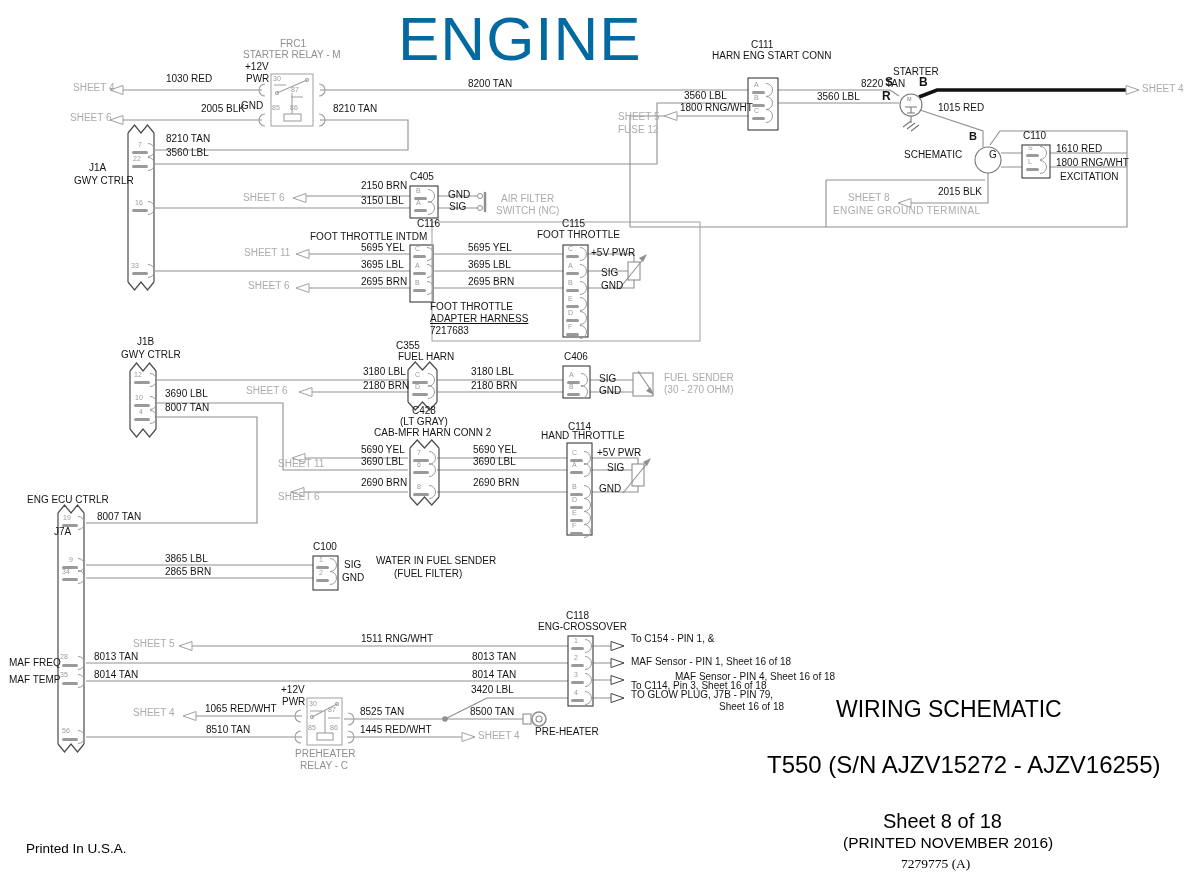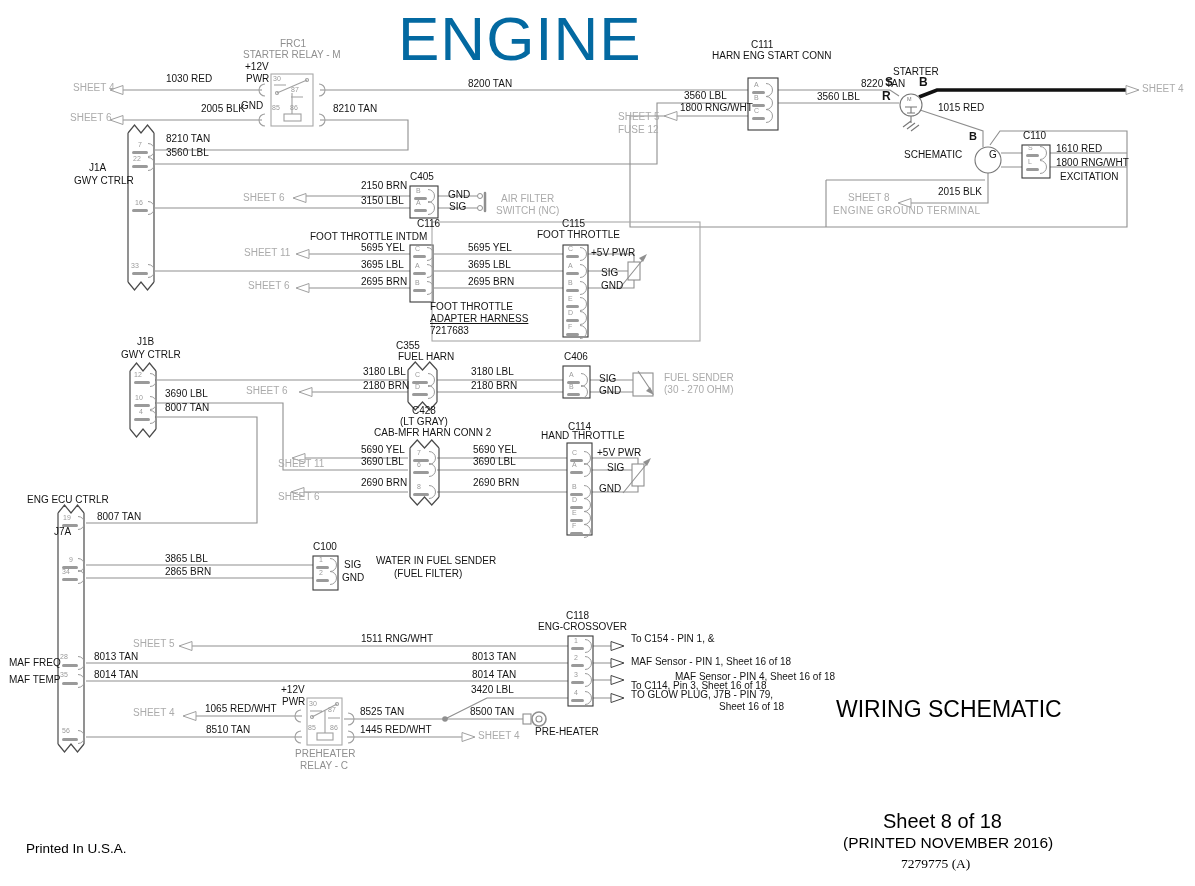--- a/index.html
+++ b/index.html
@@ -424,18 +424,19 @@
 <div class="lb" style="left:206px;top:725px;">8510 TAN</div>
 <div class="lb" style="left:360px;top:707px;">8525 TAN</div>
 <div class="lb" style="left:470px;top:707px;">8500 TAN</div>
 <div class="lb" style="left:360px;top:725px;">1445 RED/WHT</div>
 <div class="lb g" style="left:478px;top:731px;">SHEET 4</div>
 <div class="lb" style="left:535px;top:727px;">PRE-HEATER</div>
 <div class="lb rt" style="left:295px;top:749px;">PREHEATER</div>
 <div class="lb rt" style="left:300px;top:761px;">RELAY - C</div>
 
 <div class="lb t23" style="left:836px;top:697px;">WIRING SCHEMATIC</div>
+<div class="lb t24" style="left:767px;top:752px;">T550 (S/N AJZV15272 - AJZV16255)</div>
 <div class="lb t20" style="left:883px;top:811px;">Sheet 8 of 18</div>
 <div class="lb t15" style="left:843px;top:835px;">(PRINTED NOVEMBER 2016)</div>
 <div class="lb t13" style="left:901px;top:857px;font-family:Liberation Serif, serif;">7279775 (A)</div>
 <div class="lb t13" style="left:26px;top:842px;">Printed In U.S.A.</div>
 
 </div>
 
 </body></html>

